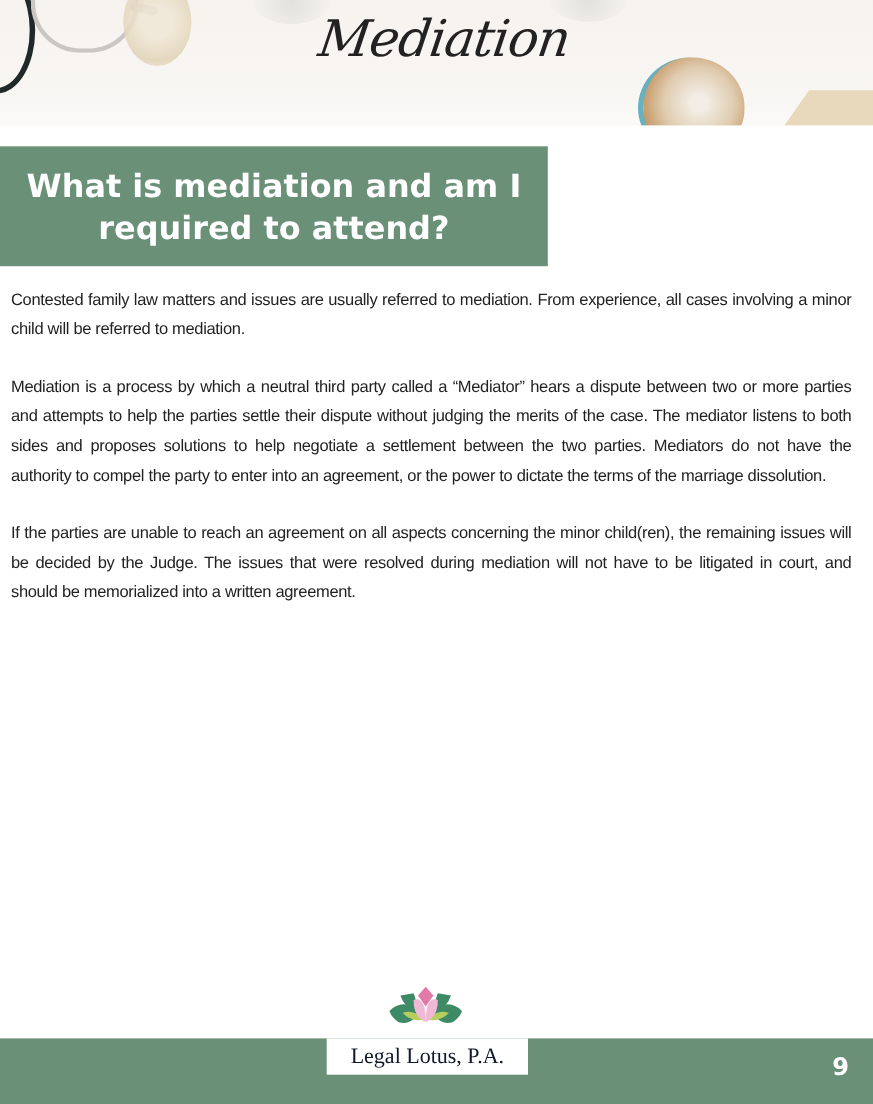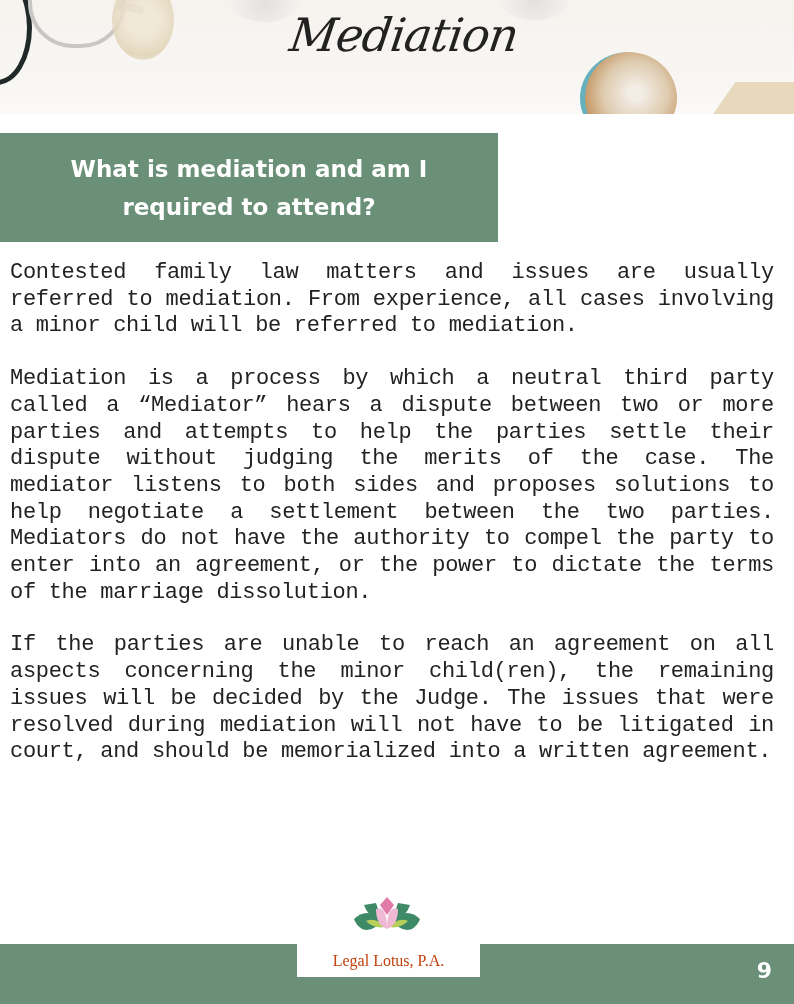--- a/index.html
+++ b/index.html
@@ -55,35 +55,35 @@
     transform: skewX(-8deg);
   }
   .heading-box {
     position: absolute; left: 0; top: 133px; width: 498px; height: 109px;
     background: #6a9078;
     display: flex; align-items: center; justify-content: center;
   }
   .heading-box h1 {
     margin: 0; text-align: center; color: #ffffff;
     font-family: "DejaVu Sans", sans-serif; font-weight: bold;
-    font-size: 23px; line-height: 38px; width: 470px;
+    font-size: 29px; line-height: 38px; width: 470px;
   }
   .body-text {
     position: absolute; left: 10px; top: 260px; width: 764px;
-    font-family: Liberation Mono, monospace; font-size: 22px; line-height: 26.7px;
+    font-family: Liberation Sans, sans-serif; font-size: 15px; line-height: 26.7px;
     color: #222; text-align: justify; letter-spacing: -0.3px;
   }
   .body-text p { margin: 0 0 26px 0; }
   .footer-band {
     position: absolute; left: 0; top: 944px; width: 794px; height: 60px; background: #6a9078;
   }
   .footer-label {
     position: absolute; left: 297px; top: 944px; width: 183px; height: 33px;
     background: #ffffff; display: flex; align-items: center; justify-content: center;
-    font-family: "Liberation Serif", serif; font-size: 16px; color: #c2410c;
+    font-family: "Liberation Serif", serif; font-size: 20px; color: #0f172a;
   }
   .lotus { position: absolute; left: 352px; top: 895px; width: 70px; height: 40px; }
   .page-number {
     position: absolute; right: 22px; top: 958px; color: #ffffff;
     font-family: "DejaVu Sans", sans-serif; font-weight: bold; font-size: 22px;
   }
 </style>
 </head>
 <body>
 

